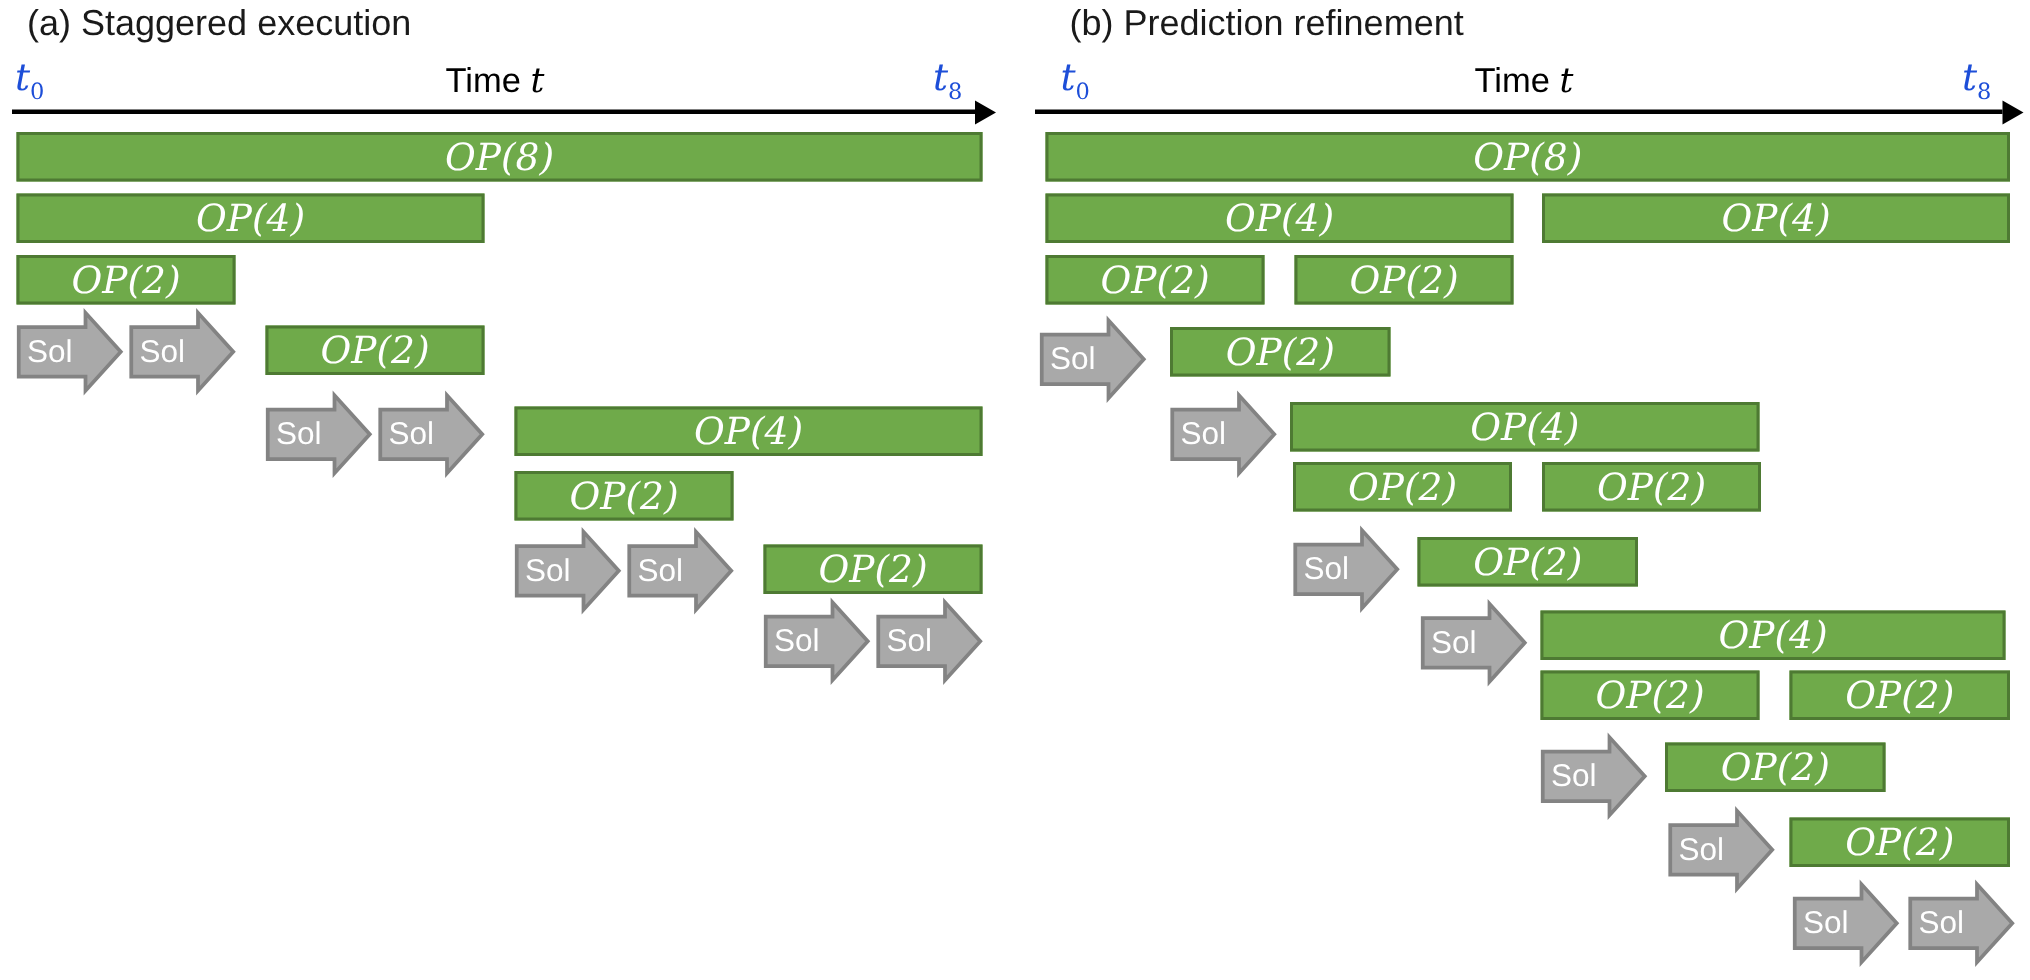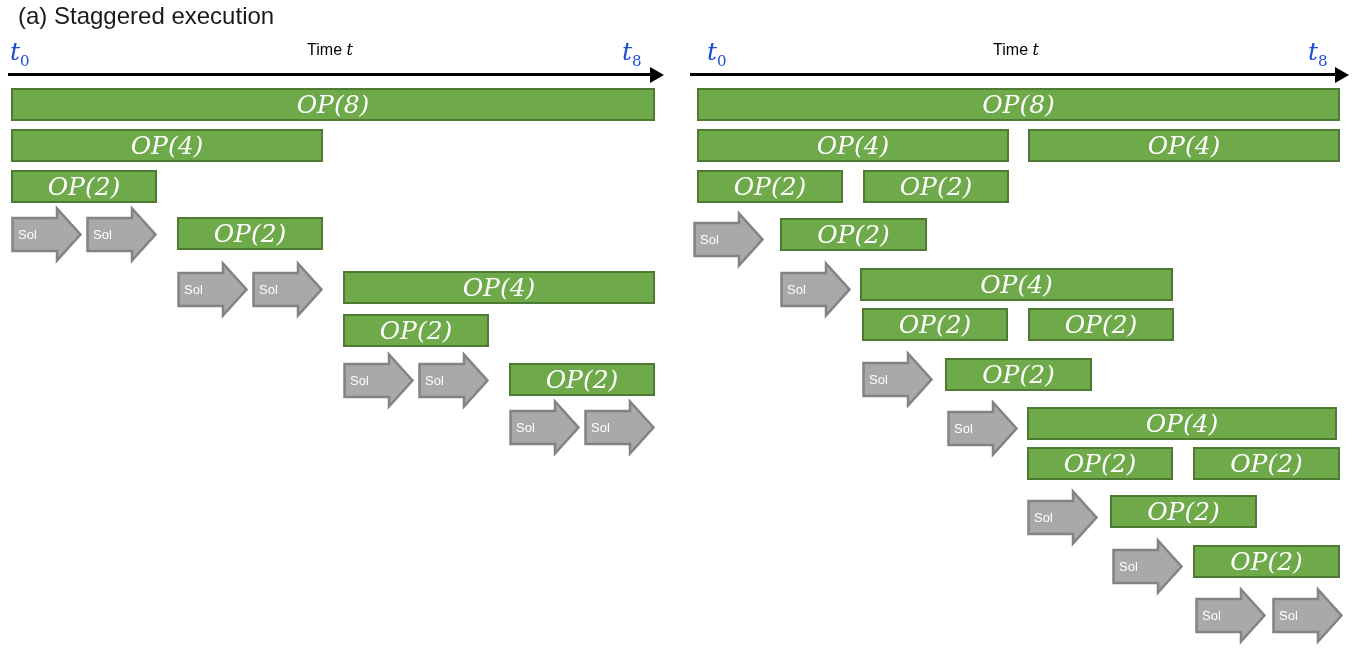--- a/index.html
+++ b/index.html
@@ -7,32 +7,32 @@
   .canvas{position:relative;width:1353px;height:653px;background:#ffffff;overflow:hidden;
           font-family:"Liberation Sans",sans-serif;}
   .panel{position:absolute;inset:0;}
   .panel-title{position:absolute;font-size:24px;color:#1a1a1a;white-space:nowrap;}
   .axis-line{position:absolute;height:3px;background:#000;}
   .axis-head{position:absolute;width:0;height:0;border-top:8px solid transparent;
              border-bottom:8px solid transparent;border-left:14px solid #000;}
   .axis-tick{position:absolute;font-family:"DejaVu Serif",serif;font-style:italic;
              font-size:25px;color:#1d4ed8;white-space:nowrap;line-height:1.1;}
   .axis-tick sub{font-size:15px;font-style:normal;}
-  .axis-mid{position:absolute;transform:translateX(-50%);font-size:16px;color:#000;
+  .axis-mid{position:absolute;transform:translateX(-50%);font-size:23px;color:#000;
             white-space:nowrap;line-height:1.2;}
   .axis-mid i{font-family:"DejaVu Serif",serif;font-style:italic;}
   .op-bar{position:absolute;box-sizing:border-box;height:33px;
           border:2.5px solid #4e7a33;background:#6faa4a;
           display:flex;align-items:center;justify-content:center;
           color:#fff;font-family:"DejaVu Serif",serif;font-style:italic;
           font-size:25px;line-height:1;white-space:nowrap;}
   .sol-arrow{position:absolute;width:71px;height:55px;}
   .sol-arrow svg{position:absolute;left:0;top:0;overflow:visible;}
   .sol-label{position:absolute;left:7px;top:50%;transform:translateY(-52%);
-             color:#fff;font-size:13px;line-height:1;}
+             color:#fff;font-size:21px;line-height:1;}
 </style>
 </head>
 <body>
 
 <div class="canvas">
   <div class="panel" id="panel-a">
     <div class="panel-title" style="left:18px;top:2px;">(a) Staggered execution</div>
   <div class="axis-line" style="left: 8px; top: 73px; width: 642px; background: rgb(0, 0, 0);"></div>
       <div class="axis-head" style="left: 650px; top: 66.5px; border-left-color: rgb(0, 0, 0);"></div>
       <span class="axis-tick" style="left: 10px; top: 38px;"><i>t</i><sub>0</sub></span>
@@ -88,20 +88,21 @@
         <span class="sol-label" style="color: rgb(255, 255, 255);">Sol</span>
       </div>
       <div class="sol-arrow" style="left: 584px; top: 400px; width: 71px; height: 55px;">
         <svg width="71" height="55" viewBox="0 0 71 55">
           <polygon points="1.5,11 46,11 46,1.5 69.5,27.5 46,53.5 46,44 1.5,44" fill="#a9a9a9" stroke="#838383" stroke-width="2.5" stroke-linejoin="miter"></polygon>
         </svg>
         <span class="sol-label" style="color: rgb(255, 255, 255);">Sol</span>
       </div>
     </div>
   <div class="panel" id="panel-b">
+    <div class="panel-title" style="left:713px;top:2px;">(b) Prediction refinement</div>
   <div class="axis-line" style="left: 690px; top: 73px; width: 645px; background: rgb(0, 0, 0);"></div>
       <div class="axis-head" style="left: 1335px; top: 66.5px; border-left-color: rgb(0, 0, 0);"></div>
       <span class="axis-tick" style="left: 707px; top: 38px;"><i>t</i><sub>0</sub></span>
       <span class="axis-tick" style="left: 1308px; top: 38px;"><i>t</i><sub>8</sub></span>
       <span class="axis-mid" style="left: 1016px; top: 40px;">Time <i>t</i></span>
       <div class="op-bar" style="left: 697px; top: 88px; width: 643px; height: 33px; background: rgb(111, 170, 74); border-color: rgb(78, 122, 51); color: rgb(255, 255, 255);">OP(8)</div>
       <div class="op-bar" style="left: 697px; top: 129px; width: 312px; height: 33px; background: rgb(111, 170, 74); border-color: rgb(78, 122, 51); color: rgb(255, 255, 255);">OP(4)</div>
       <div class="op-bar" style="left: 1028px; top: 129px; width: 312px; height: 33px; background: rgb(111, 170, 74); border-color: rgb(78, 122, 51); color: rgb(255, 255, 255);">OP(4)</div>
       <div class="op-bar" style="left: 697px; top: 170px; width: 146px; height: 33px; background: rgb(111, 170, 74); border-color: rgb(78, 122, 51); color: rgb(255, 255, 255);">OP(2)</div>
       <div class="op-bar" style="left: 863px; top: 170px; width: 146px; height: 33px; background: rgb(111, 170, 74); border-color: rgb(78, 122, 51); color: rgb(255, 255, 255);">OP(2)</div>

